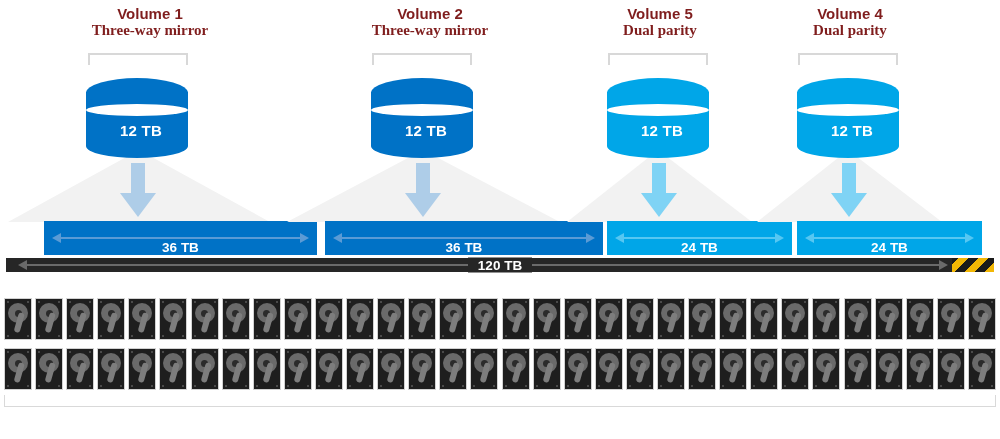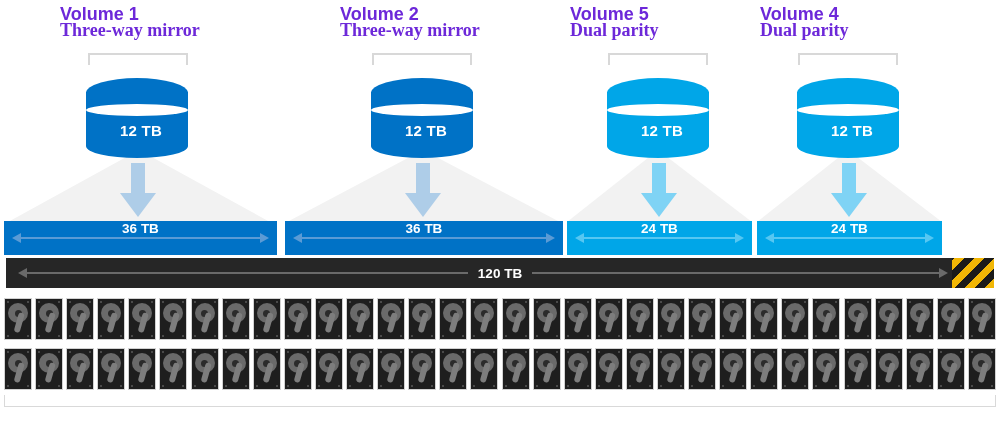--- a/index.html
+++ b/index.html
@@ -9,24 +9,25 @@
     font-family:"Liberation Sans", sans-serif;
     color:#1f1f1f;
     overflow:hidden;
     position:relative;
   }
   #stage{position:relative;width:1000px;height:439px;}
 
   
   .vol-head{
     position:absolute;
-    font-size:18px;
+    text-align:center;
+    font-size:15px;
     line-height:16px;
     font-weight:600;
-    color:#6d28d9;
+    color:#7f1d1d;
     white-space:nowrap;
   }
   .vol-head .l2{font-weight:600;font-family:Liberation Serif, serif;}
 
   
   .bracket{
     position:absolute;
     border:2px solid #d8d8d8;
     border-bottom:none;
     height:12px;
@@ -63,23 +64,24 @@
   }
 
   
   .dn-arrow{position:absolute;}
 
   
   .cap-bar{
     position:absolute;
     height:34px;
     display:flex;
-    align-items:flex-start;
+    align-items:flex-end;
     justify-content:center;
     overflow:hidden;
+    margin-left:40px;
   }
   .cap-bar .bar-text{
     position:relative;
     z-index:3;
     color:#ffffff;
     font-size:13.5px;
     font-weight:600;
     padding:0 9px;
     white-space:nowrap;
   }
@@ -100,21 +102,21 @@
     transform:translateY(-5px);
     z-index:2;
   }
   .arrow-head.left{left:8px;border-right-width:9px;border-right-style:solid;}
   .arrow-head.right{right:8px;border-left-width:9px;border-left-style:solid;}
 
   
   #pool-bar{
     position:absolute;
     left:6px;top:258px;
-    width:988px;height:30px;
+    width:988px;height:14px;
     background:#262626;
   }
   #pool-bar .arrow-line{left:14px;right:48px;background:#6a6a6a;}
   #pool-bar .arrow-head.left{left:12px;border-right-color:#6a6a6a;}
   #pool-bar .arrow-head.right{right:46px;border-left-color:#6a6a6a;}
   #pool-label{
     position:absolute;
     left:0;right:0;top:50%;
     transform:translateY(-50%);
     text-align:center;

